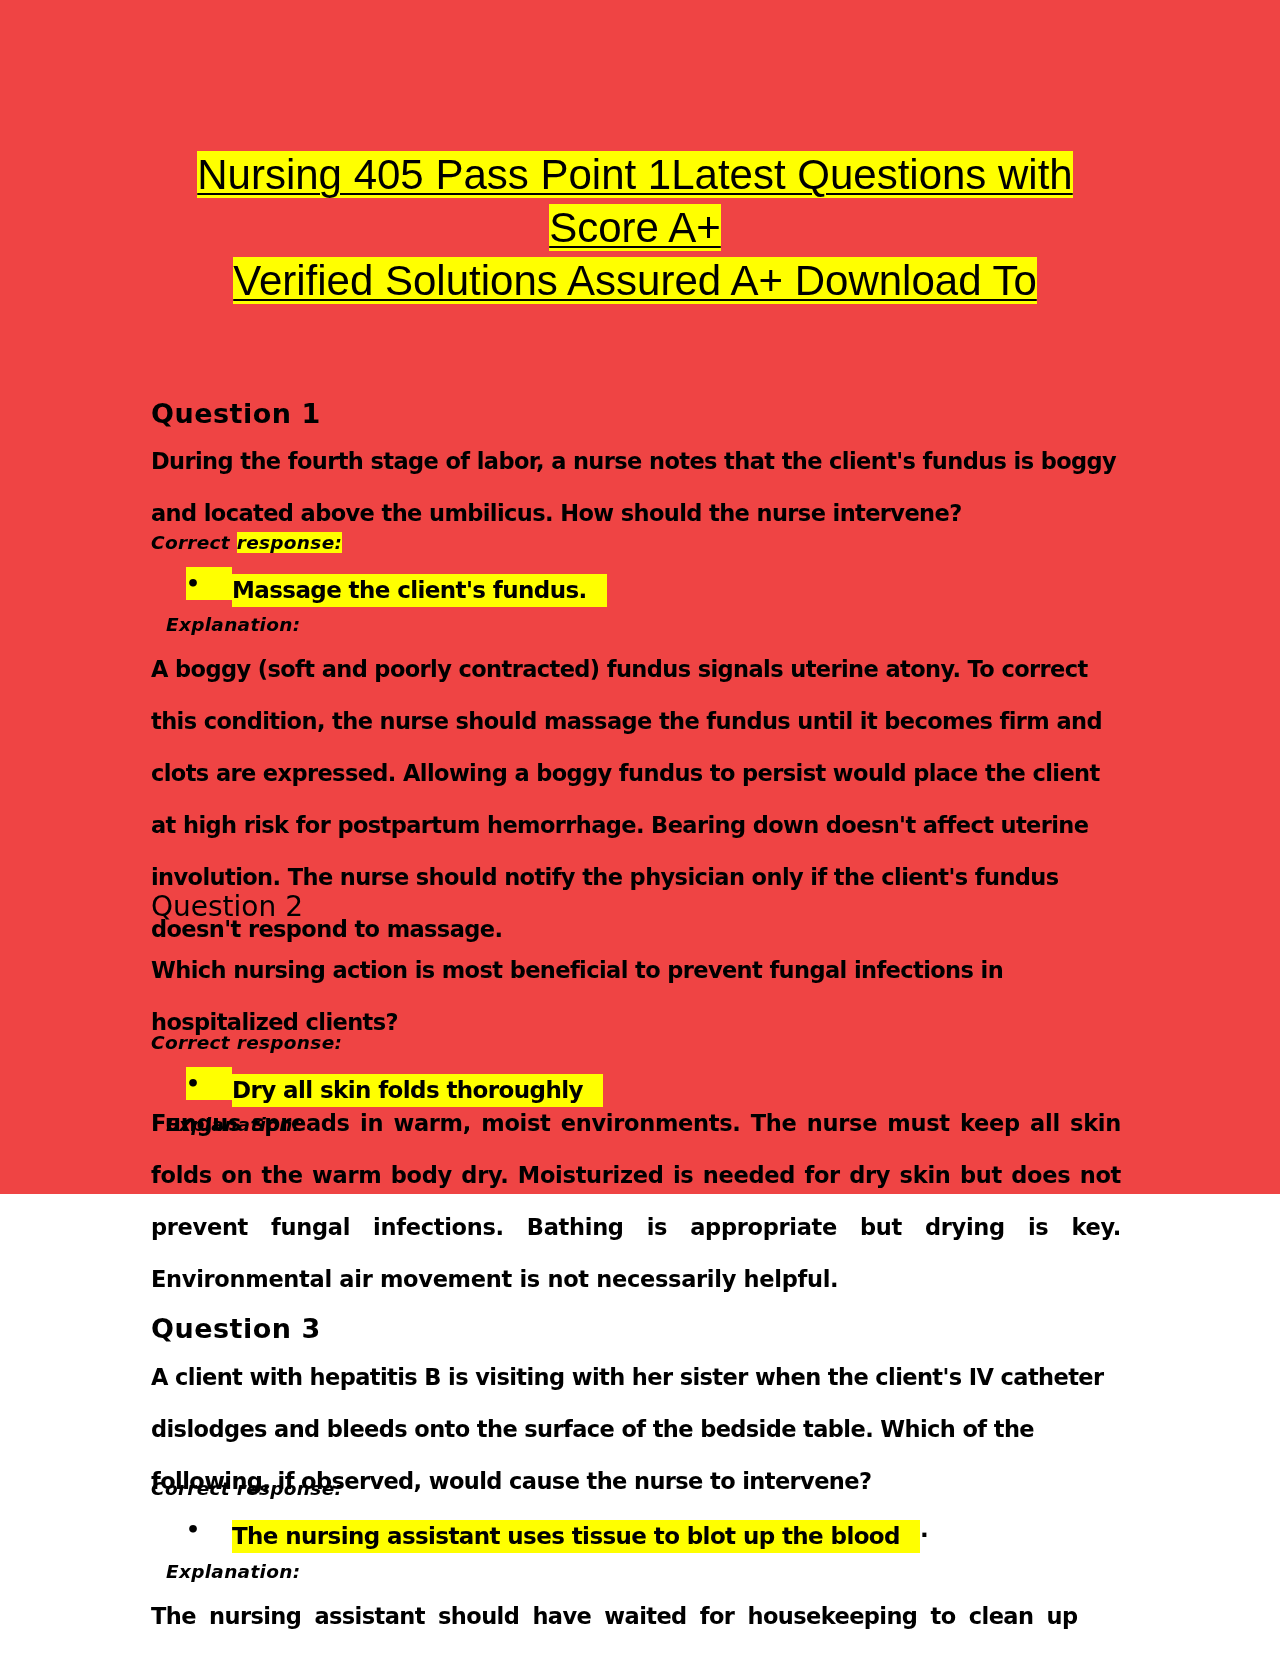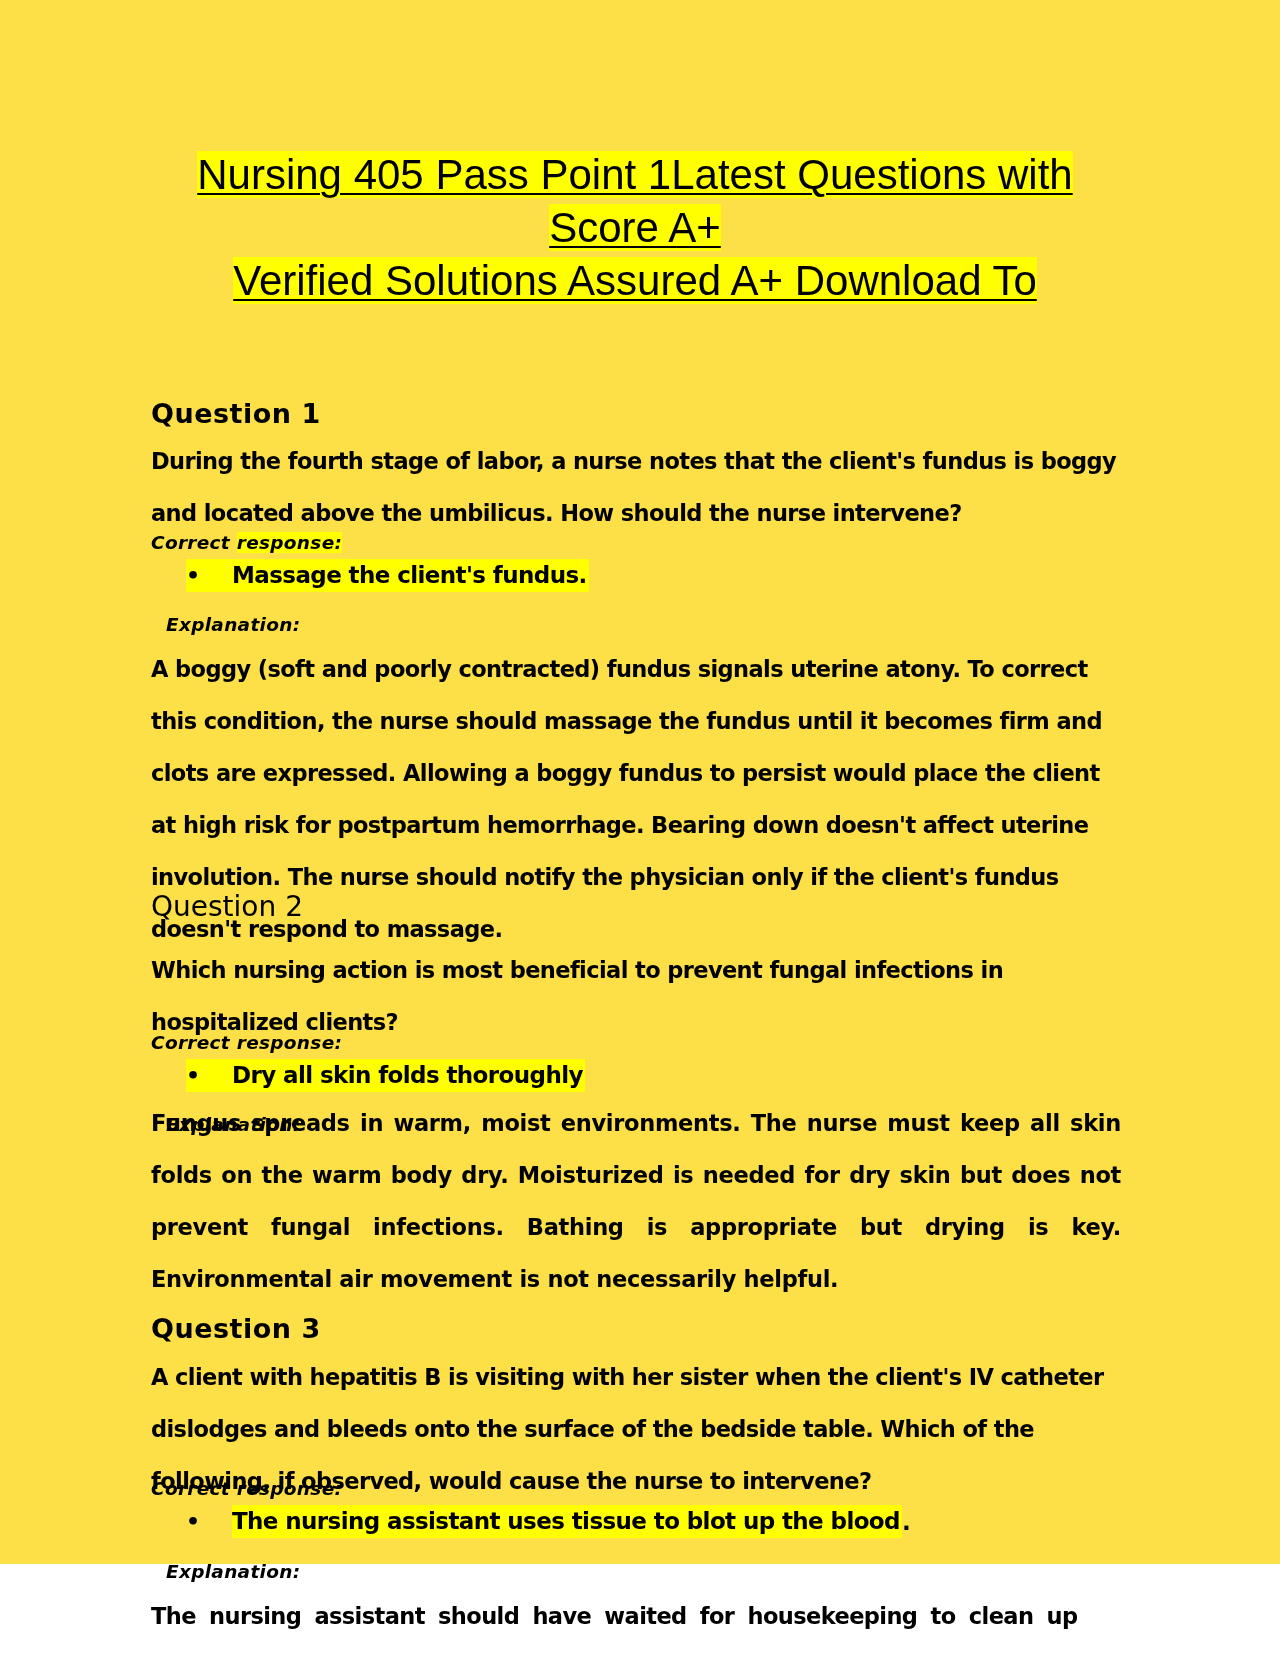--- a/index.html
+++ b/index.html
@@ -1,31 +1,31 @@
 <!DOCTYPE html>
 <html><head>
   <meta charset="utf-8">
   <style>
     html, body { margin: 0; padding: 0; background: #ffffff; }
     body { width: 1280px; height: 1656px; overflow: hidden; position: relative; }
-    .page { position: absolute; left: 0; top: 0; width: 1280px; height: 1564px; background: #fde047; }
+    .page { position: absolute; left: 0; top: 0; width: 1280px; height: 1194px; background: #ef4444; }
 
     .title-block { position: absolute; left: 150px; top: 148px; width: 970px; text-align: center;
       font-family: "Liberation Sans", sans-serif; font-size: 42px; line-height: 53px; color: #000; }
     .title-block .hl { background: #ffff00; text-decoration: underline; text-decoration-thickness: 2px; text-underline-offset: 4px; }
     .abs { position: absolute; left: 151px; }
     .qhead { font-family: "DejaVu Sans", sans-serif; font-weight: bold; font-size: 27px; letter-spacing: 0.5px; }
     .qhead-plain { font-family: "DejaVu Sans", sans-serif; font-size: 28px; }
     .para { font-family: "DejaVu Sans", sans-serif; font-weight: bold; font-size: 22.5px; line-height: 52px; width: 970px; letter-spacing: -0.6px; }
     .para.justify { text-align: justify; text-align-last: left; letter-spacing: -0.3px; }
     .label-it { font-family: "DejaVu Sans", sans-serif; font-weight: bold; font-style: italic; font-size: 18.5px; letter-spacing: 0.3px; }
     .hl { background: #ffff00; }
     .bullet-row { position: absolute; left: 186px; display: flex; align-items: center; font-family: "DejaVu Sans", sans-serif; font-weight: bold; font-size: 23px; letter-spacing: -0.6px; }
     .bullet { display: inline-block; width: 46px; height: 33px; line-height: 33px; font-size: 22px; }
-    .bullet-text { display: inline-block; height: 33px; line-height: 33px; padding-right: 2px; }
+    .bullet-text { display: inline-block; height: 33px; line-height: 33px; padding-right: 20px; margin-top: 15px; }
   </style>
 </head>
 <body>
 
 <div class="page">
 
   <div class="title-block">
     <div><span class="hl">Nursing 405 Pass Point 1Latest Questions with</span></div>
     <div><span class="hl">Score A+</span></div>
     <div><span class="hl">Verified Solutions Assured A+ Download To</span></div>

